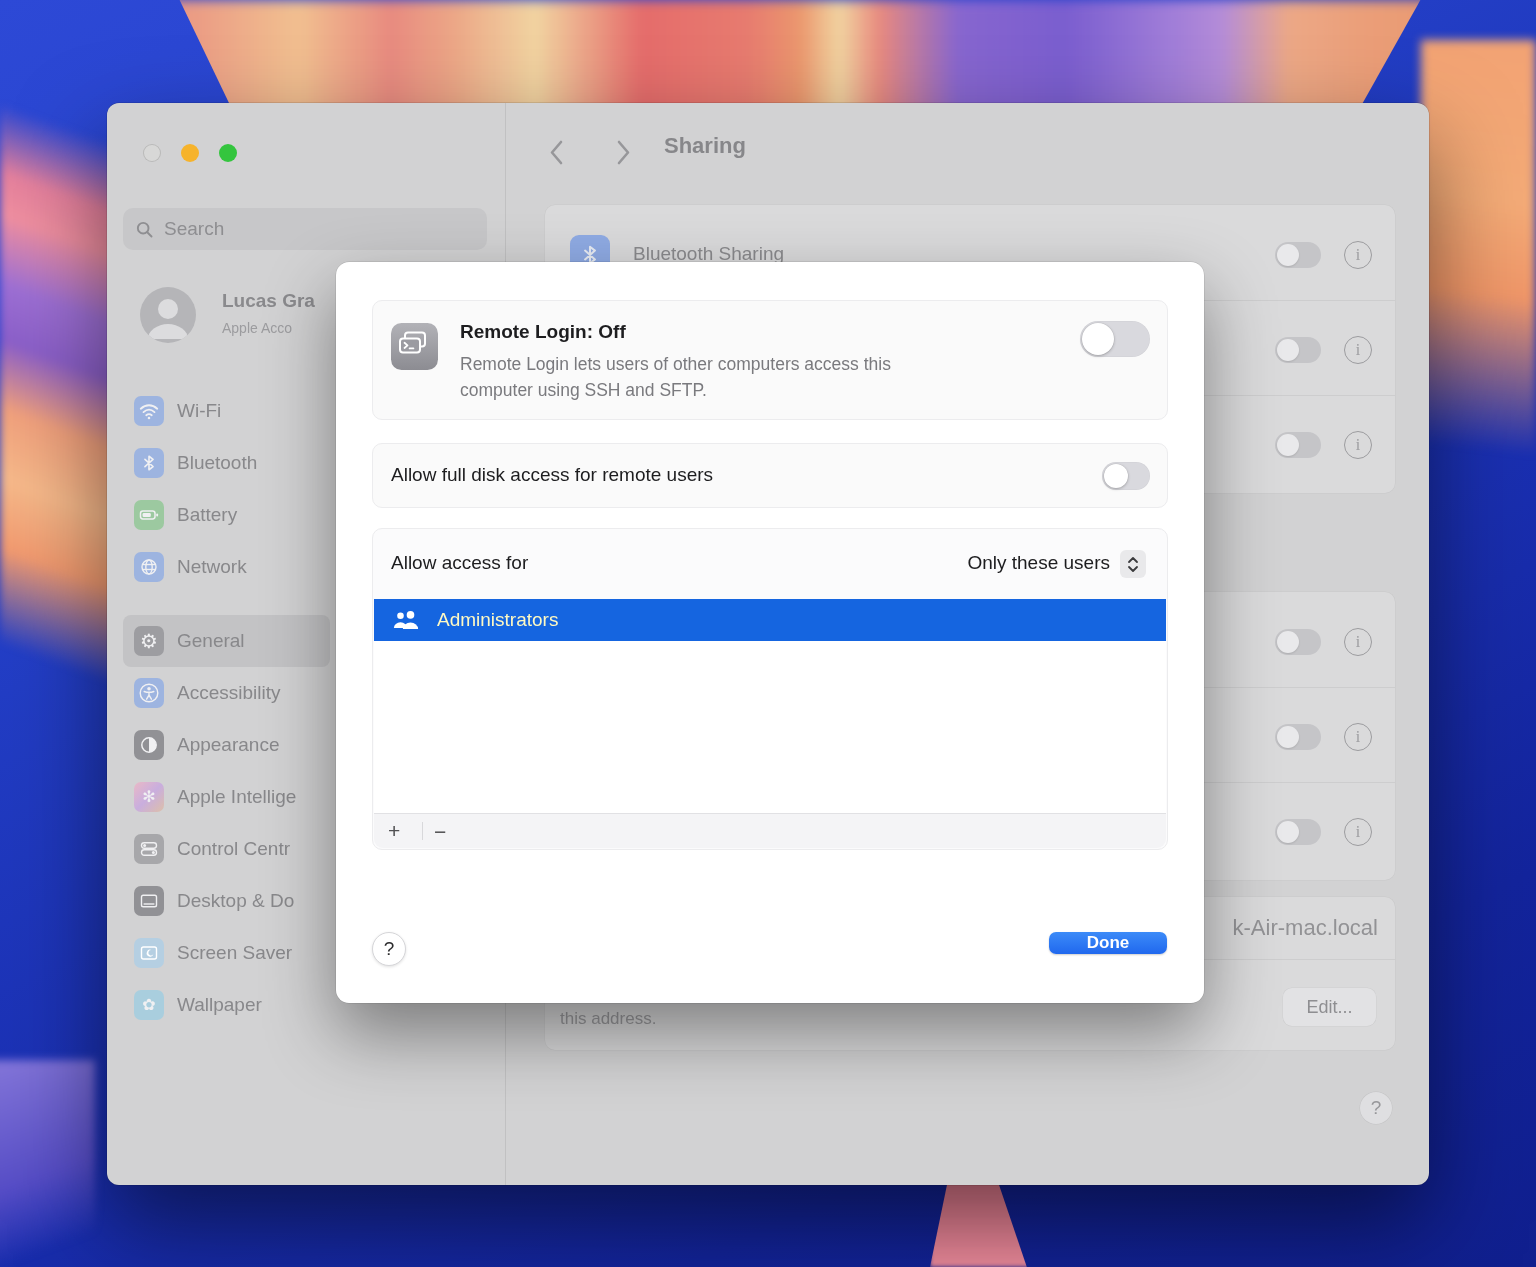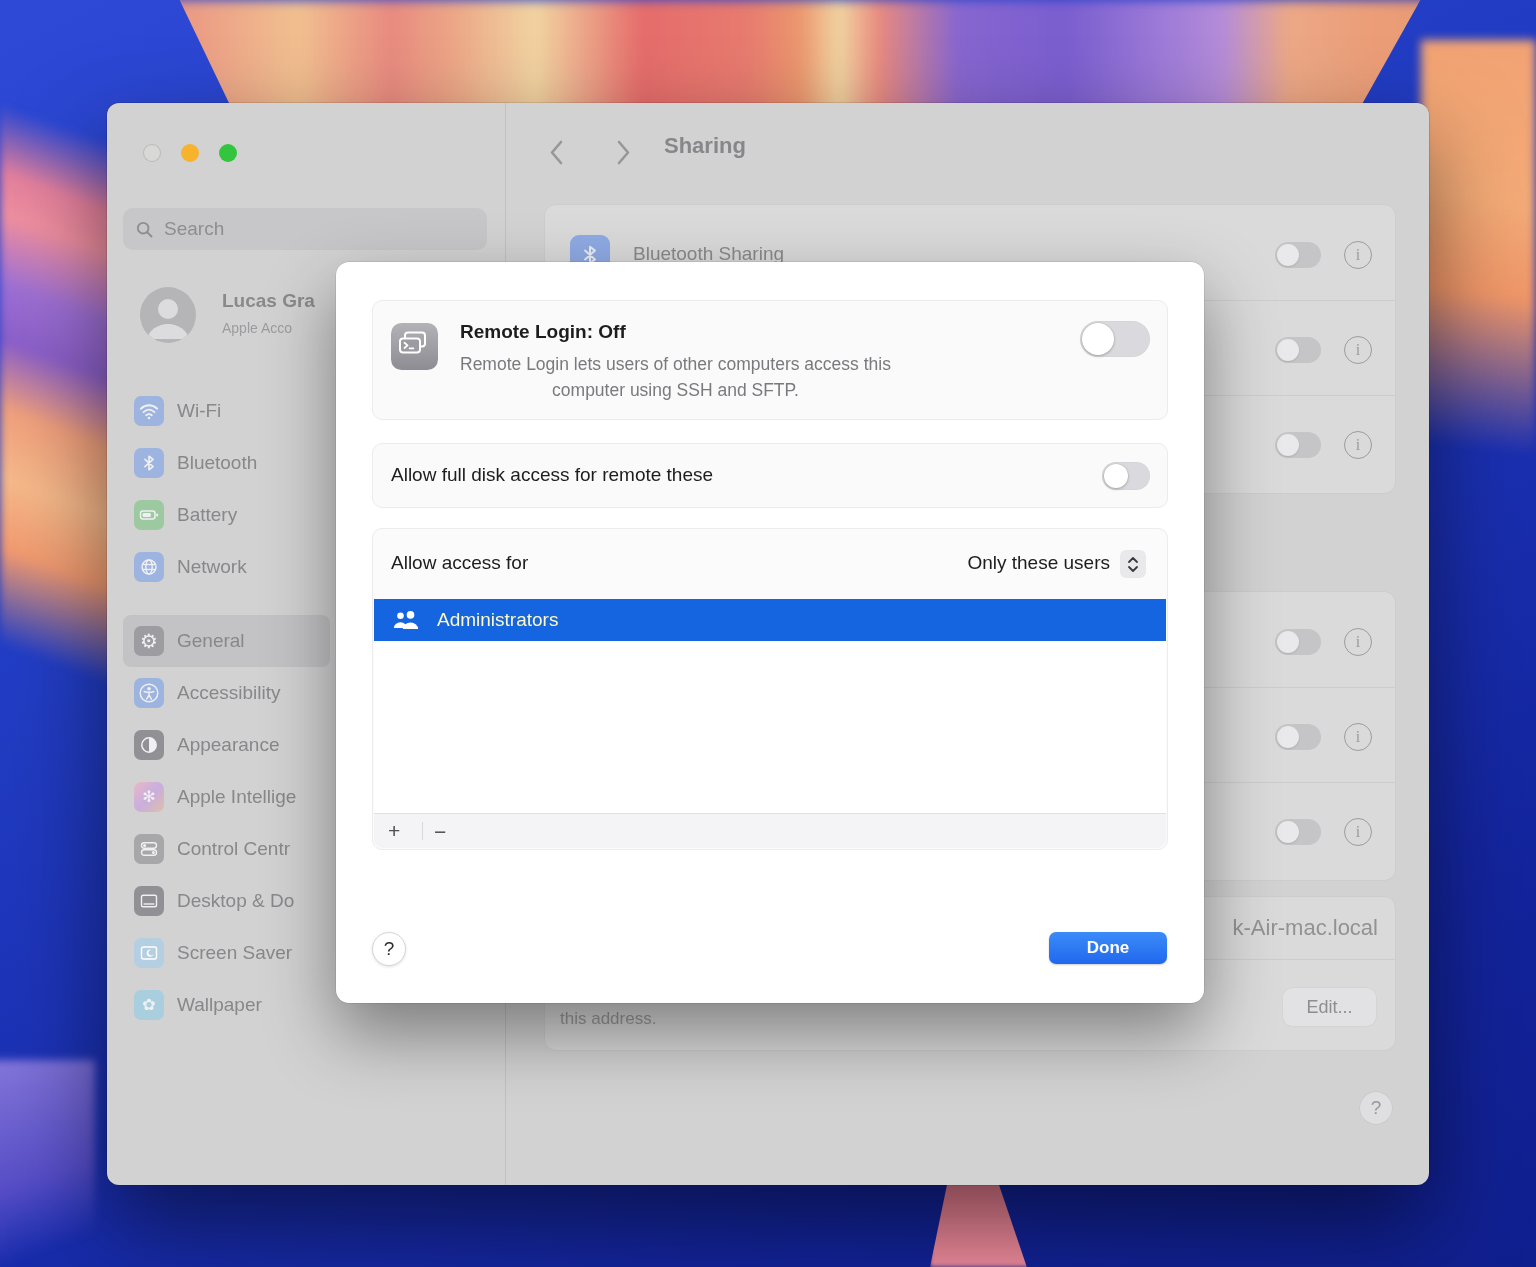--- a/index.html
+++ b/index.html
@@ -73,37 +73,37 @@
            display:flex;align-items:center;justify-content:center;font-size:18px;color:#8e8e91;}
   .addr{font-size:17px;color:#9a9a9d;}
   .helpdim{width:32px;height:32px;border-radius:50%;background:#dfdfe1;box-shadow:0 0 0 .5px rgba(0,0,0,.07);
            display:flex;align-items:center;justify-content:center;font-size:19px;color:#97979a;}
 
   
   .sheet{left:336px;top:262px;width:868px;height:741px;background:#ffffff;border-radius:13px;
          box-shadow:0 0 0 .5px rgba(0,0,0,.14),0 30px 70px rgba(0,0,0,.42);}
   .scard{left:36px;width:796px;background:#fafafa;border:1px solid #ececee;border-radius:10px;box-sizing:border-box;}
   .s-title{font-size:19px;font-weight:600;color:#1d1d1f;white-space:nowrap;}
-  .s-desc{font-size:17.5px;color:#7a7a7e;line-height:26px;white-space:nowrap;text-align:center;}
+  .s-desc{font-size:17.5px;color:#7a7a7e;line-height:26px;white-space:nowrap;}
   .s-label{font-size:19px;color:#1d1d1f;white-space:nowrap;}
   .toggle{border-radius:999px;background:#d9d9de;box-shadow:inset 0 0 0 .5px rgba(0,0,0,.04);}
   .toggle .knob{position:absolute;left:2px;top:2px;border-radius:50%;background:#ffffff;
                 box-shadow:0 1px 3px rgba(0,0,0,.25),0 0 0 .5px rgba(0,0,0,.06);}
   .stepper{width:26px;height:28px;border-radius:6px;background:#e9e9eb;
            display:flex;align-items:center;justify-content:center;}
   .sel-row{left:1px;right:1px;top:70px;height:42px;background:#1565e0;display:flex;align-items:center;}
   .sel-label{font-size:19px;font-weight:500;color:#fef9c3;margin-left:18px;}
   .list-body{left:1px;right:1px;top:112px;bottom:35px;background:#ffffff;}
   .list-foot{left:1px;right:1px;bottom:1px;height:34px;background:#f4f4f6;border-top:1px solid #e1e1e4;
              border-radius:0 0 9px 9px;}
   .pm{font-size:21px;color:#505052;line-height:1;}
   .helpbtn{width:34px;height:34px;border-radius:50%;background:#ffffff;border:1px solid #d6d6d9;box-sizing:border-box;
            box-shadow:0 1px 3px rgba(0,0,0,.12);display:flex;align-items:center;justify-content:center;
            font-size:19px;color:#2b2b2d;}
-  .donebtn{width:118px;height:32px;border-radius:7px;background:linear-gradient(#3c8bf8,#2068ee);
+  .donebtn{width:118px;height:22px;border-radius:7px;background:linear-gradient(#3c8bf8,#2068ee);
            box-shadow:0 1px 2px rgba(0,0,0,.2);display:flex;align-items:center;justify-content:center;
            font-size:17px;font-weight:600;color:#ffffff;}
 </style>
 </head>
 <body>
 
 <div class="screen">
 
   <div class="abs wp-base"></div>
   <div class="abs wp-fan"></div>
@@ -336,21 +336,21 @@
       <div class="abs s-desc" style="left:87px;top:50px">
         <div>Remote Login lets users of other computers access this</div>
         <div>computer using SSH and SFTP.</div>
       </div>
     </div>
     <div class="abs toggle" style="left:744px;top:59px;width:70px;height:36px">
       <span class="knob" style="width:32px;height:32px"></span>
     </div>
 
     <div class="abs scard" style="top:181px;height:65px">
-      <div class="abs s-label" style="left:18px;top:20px">Allow full disk access for remote these</div>
+      <div class="abs s-label" style="left:18px;top:20px">Allow full disk access for remote users</div>
     </div>
     <div class="abs toggle" style="left:766px;top:200px;width:48px;height:28px">
       <span class="knob" style="width:24px;height:24px"></span>
     </div>
 
     <div class="abs scard" style="top:266px;height:322px;background:#fbfbfc">
       <div class="abs s-label" style="left:18px;top:23px">Allow access for</div>
       <div class="abs s-label" style="right:57px;top:23px">Only these users</div>
       <div class="abs stepper" style="left:747px;top:21px">
         <svg width="12" height="17" viewBox="0 0 12 17" fill="none" stroke="#3a3a3c" stroke-width="1.8" stroke-linecap="round" stroke-linejoin="round">

